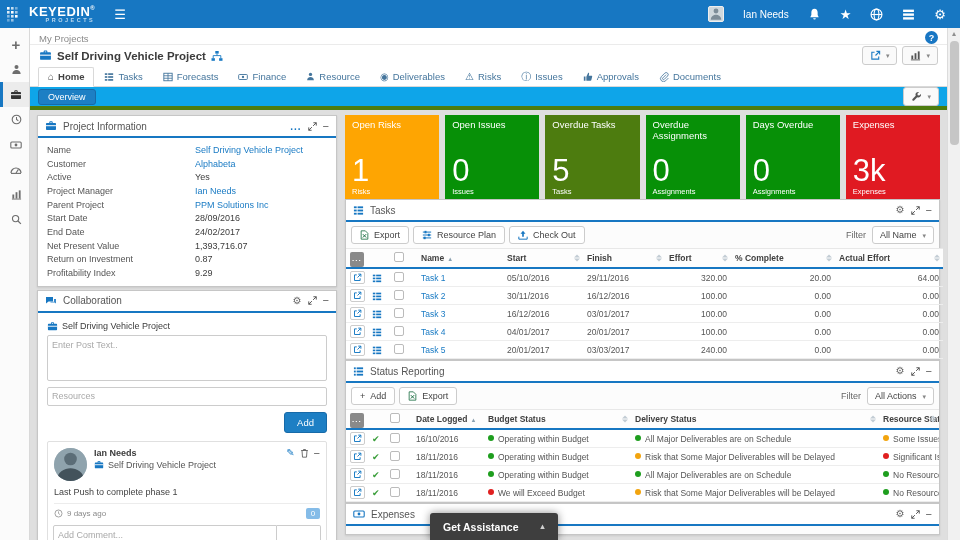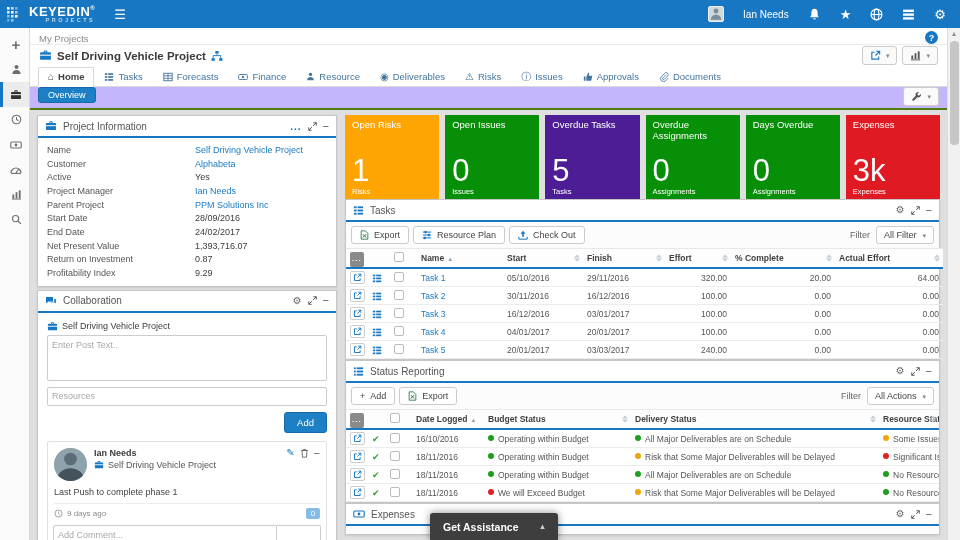--- a/index.html
+++ b/index.html
@@ -35,21 +35,21 @@
   .help-circle{width:13px;height:13px;border-radius:50%;background:#1876c3;color:#fff;font-size:9px;font-weight:bold;display:flex;align-items:center;justify-content:center;cursor:pointer}
   .title-row{background:#fff;display:flex;align-items:center;justify-content:space-between;padding:1px 9px 0 9px}
   .title-left{display:flex;align-items:center;gap:5px;color:#3c3c3c;font-size:11.5px;font-weight:bold}
   .title-btns{display:flex;gap:5px}
   .sq-btn{display:inline-flex;align-items:center;gap:5px;background:#fafafa;border:1px solid #ccc;border-radius:3px;padding:3px 7px;font-size:9px;color:#555;cursor:pointer}
   .chev{font-size:7px;color:#888;line-height:1}
   .tabs-row{background:#fff;display:flex;align-items:flex-end;padding:2px 8px 0 8px;border-bottom:1px solid #d9d9d9}
   .tab{display:flex;align-items:center;gap:4px;padding:3px 9px 4px 9px;color:#44759c;font-size:9.5px;cursor:pointer;border:1px solid transparent;margin-bottom:-1px}
   .tab .tglyph{font-size:10px;line-height:1}
   .tab.active{background:#fff;border:1px solid #d9d9d9;border-bottom-color:#fff;border-radius:2px 2px 0 0;color:#444;font-weight:bold}
-  .overview-strip{height:23px;background:#c4b5fd;display:flex;align-items:flex-start;justify-content:space-between;padding:0 8px;border-bottom:2px solid #4d7c0f}
+  .overview-strip{height:23px;background:#0ea5e9;display:flex;align-items:center;justify-content:space-between;padding:0 8px;border-bottom:4px solid #4d7c0f}
   .overview-btn{background:#1d7fc4;color:#fff;border:1px solid #176aa8;border-radius:3px;font-size:9px;padding:2px 9px;cursor:pointer}
 
   
   .content{flex:1;background:#dfdfdf;padding:5px 7px;display:flex;gap:8px;overflow:hidden}
   .col-left{width:300px;min-width:300px;display:flex;flex-direction:column;gap:3px}
   .col-right{flex:1;display:flex;flex-direction:column;min-width:0}
 
   .panel{background:#fff;border:1px solid #c6c6c6;box-shadow:0 1px 2px rgba(0,0,0,.1)}
   .panel-head{height:22px;display:flex;align-items:center;gap:6px;padding:0 7px;border-bottom:2px solid #1777c2;color:#555;font-size:10px}
   .ph-spacer{flex:1}
@@ -560,21 +560,21 @@
           <div class="kpi" style="background: rgb(254, 165, 2);">
             <span class="kpi-title">Open Risks</span>
             <span class="kpi-value">1</span>
             <span class="kpi-unit">Risks</span>
           </div>
           <div class="kpi" style="background: rgb(7, 144, 7);">
             <span class="kpi-title">Open Issues</span>
             <span class="kpi-value">0</span>
             <span class="kpi-unit">Issues</span>
           </div>
-          <div class="kpi" style="background: #4c1d95;">
+          <div class="kpi" style="background: #4d7c0f;">
             <span class="kpi-title">Overdue Tasks</span>
             <span class="kpi-value">5</span>
             <span class="kpi-unit">Tasks</span>
           </div>
           <div class="kpi" style="background: rgb(7, 144, 7);">
             <span class="kpi-title">Overdue Assignments</span>
             <span class="kpi-value">0</span>
             <span class="kpi-unit">Assignments</span>
           </div>
           <div class="kpi" style="background: rgb(7, 144, 7);">
@@ -645,21 +645,21 @@
                   <svg width="10" height="10" viewBox="0 0 12 12">
                     <path d="M6 1 3 4.4h2V8h2V4.4h2Z" fill="#1777c2"></path>
                     <path d="M1 8v3h10V8" fill="none" stroke="#1777c2" stroke-width="1.2"></path>
                   </svg>
                 </span>
                 <span>Check Out</span>
               </button>
             <span class="filter">
               <span>Filter</span>
               <span class="select">
-                  <span>All Filter</span>
+                  <span>All Name</span>
                   <span class="chev">▾</span>
                 </span>
             </span>
           </div>
           <table>
             <colgroup>
                 <col style="width:22px">
                 <col style="width:22px">
                 <col style="width:27px">
                 <col style="width:86px">

